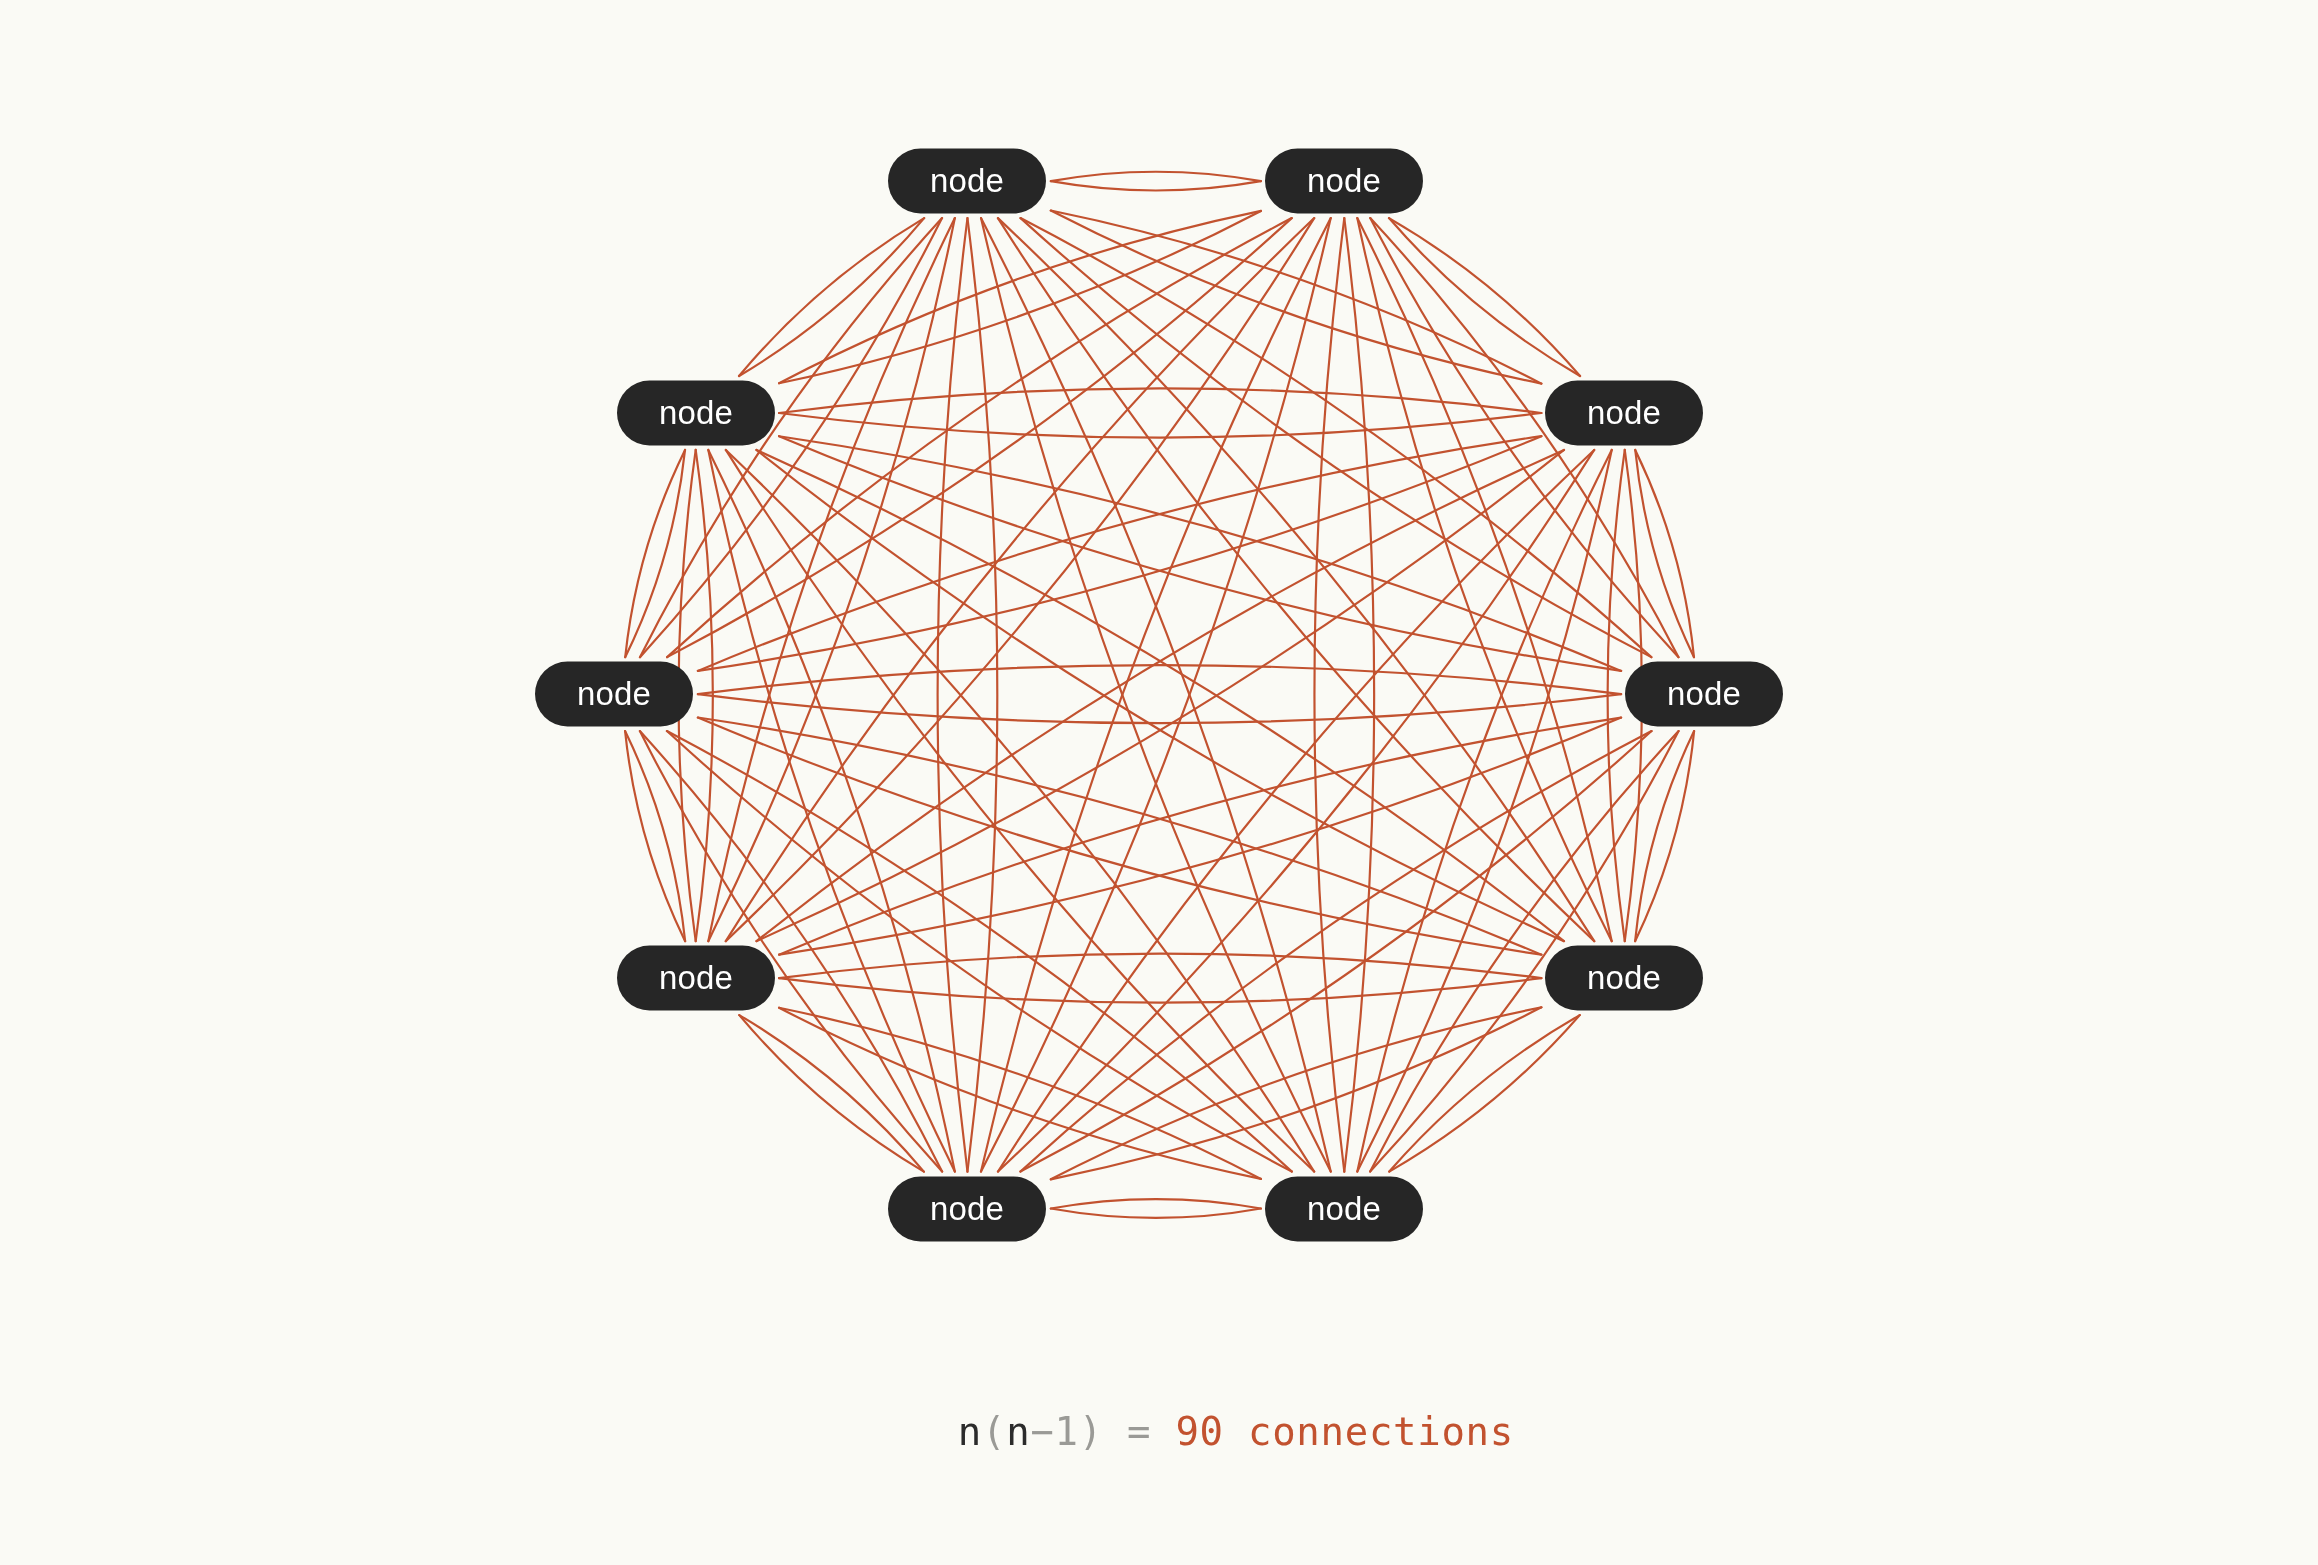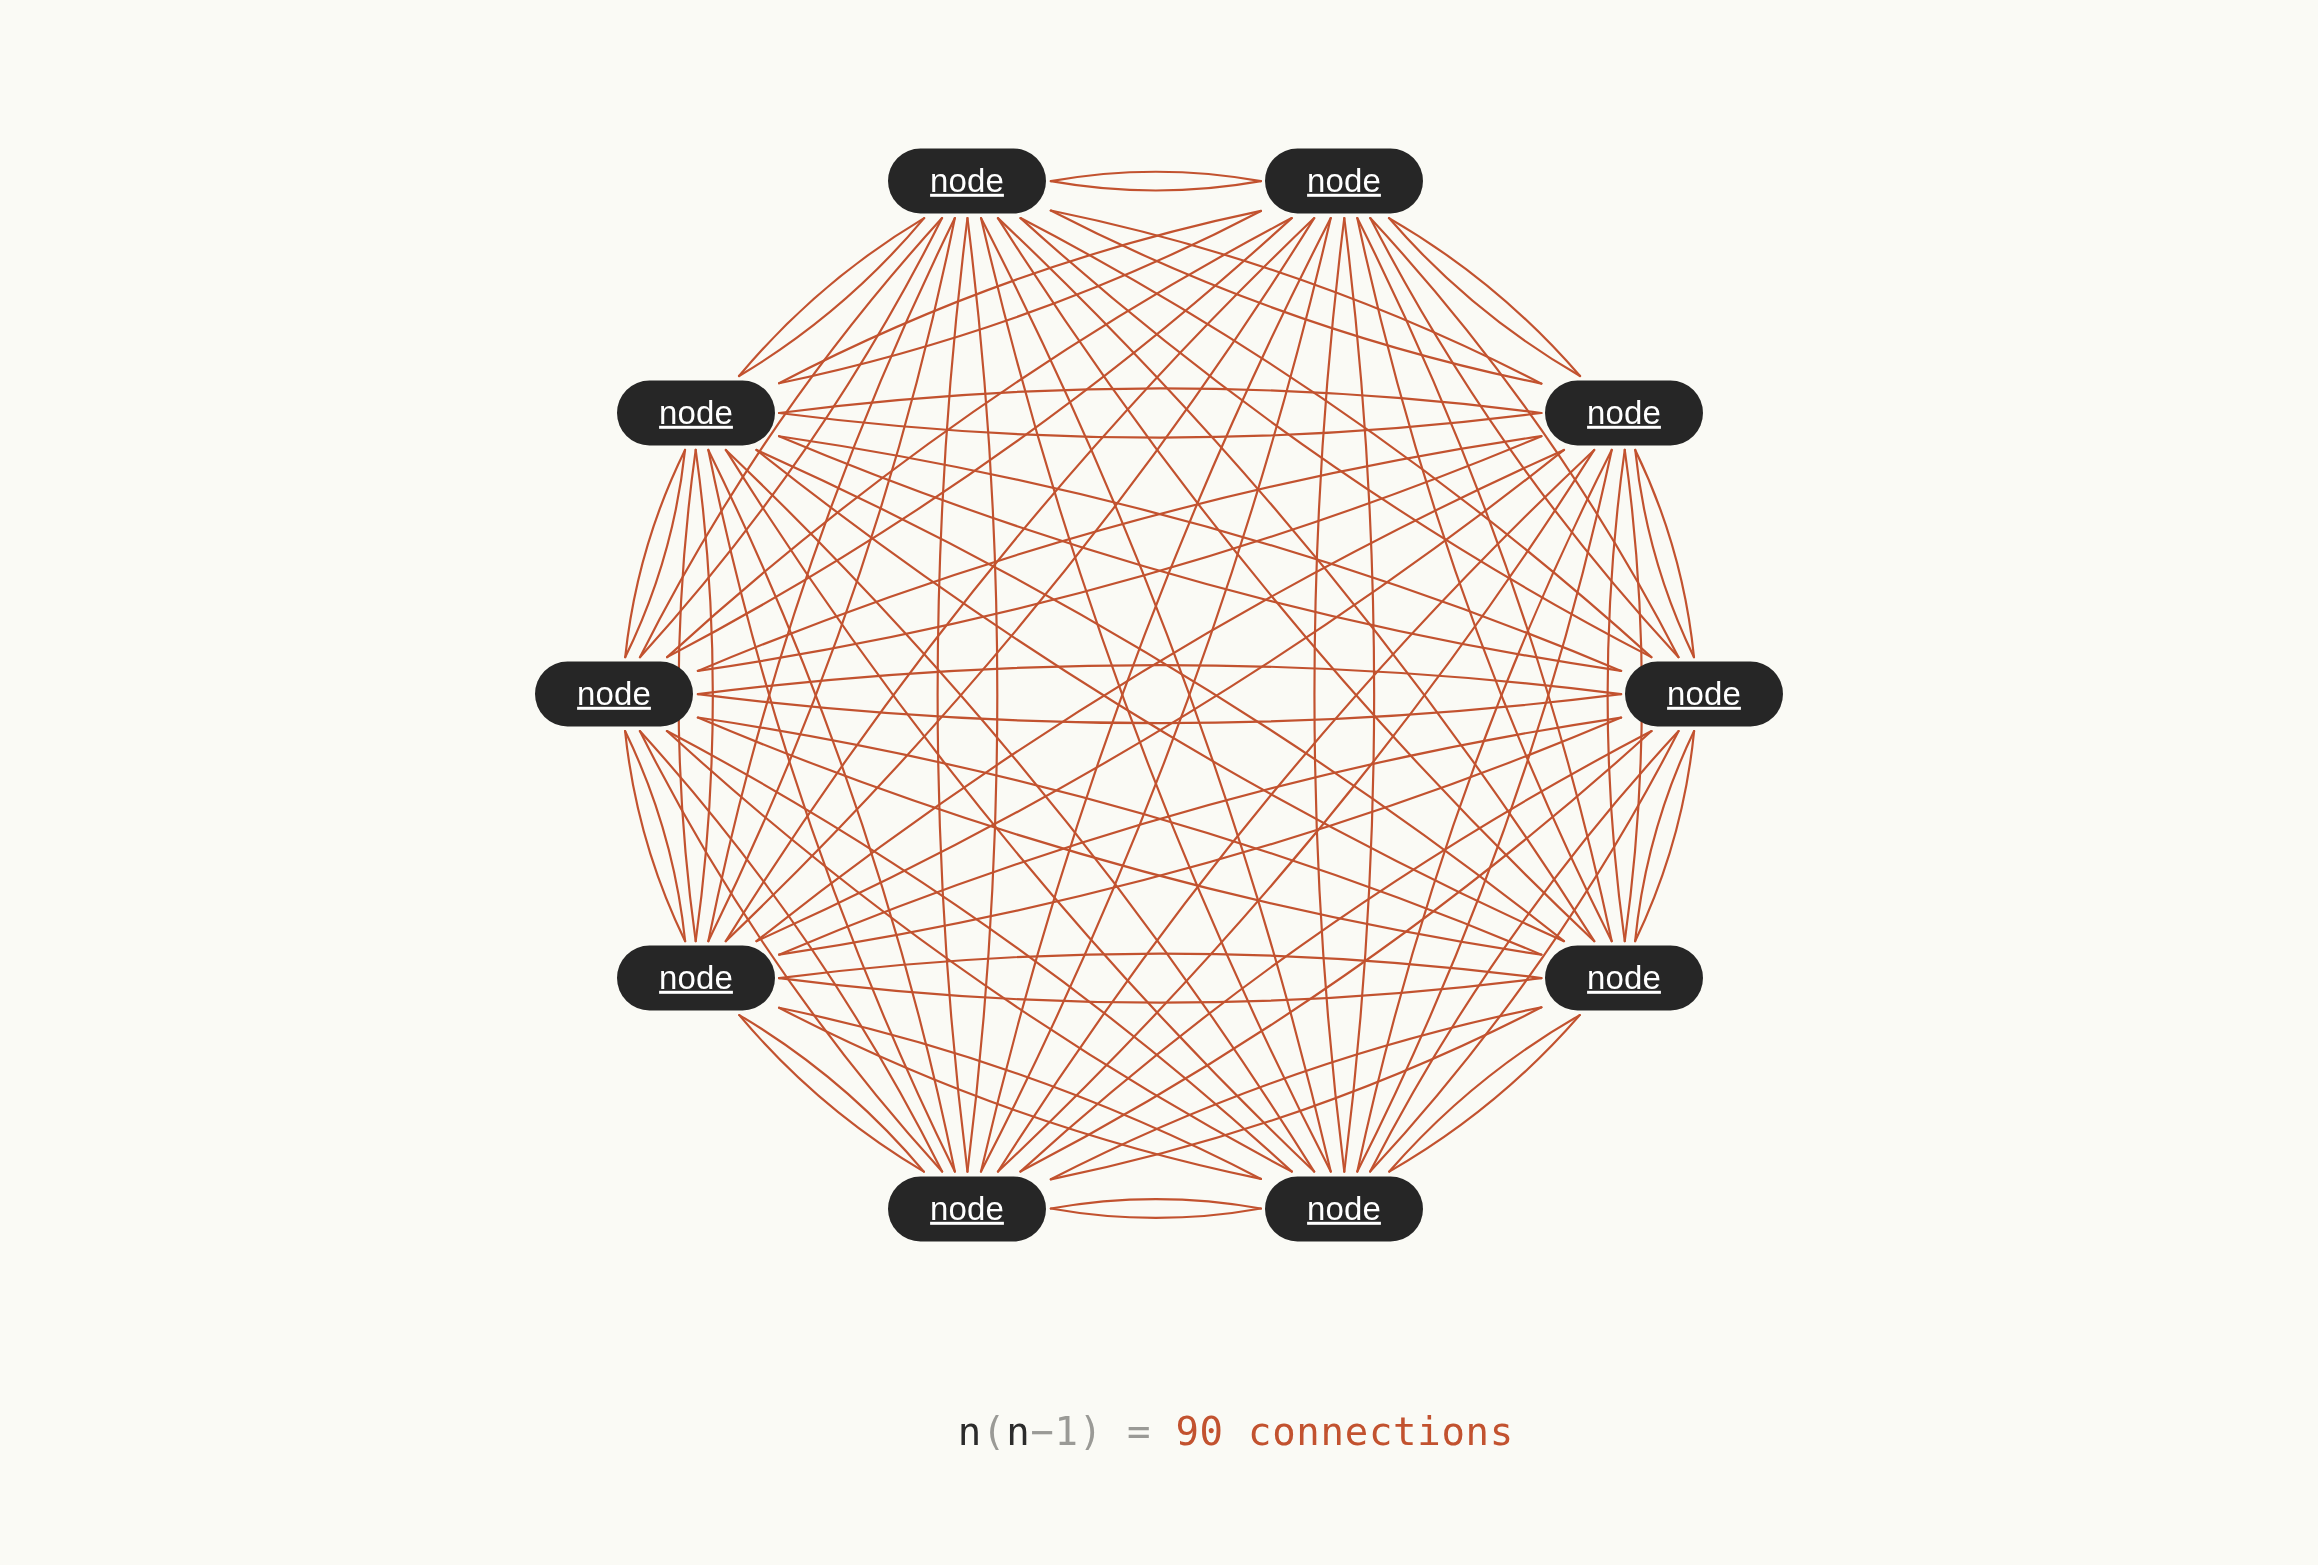--- a/index.html
+++ b/index.html
@@ -41,21 +41,20 @@
     padding: 0 25px;
     box-sizing: border-box;
     font-family: "Liberation Sans", sans-serif;
     font-size: 33px;
     font-weight: 400;
     letter-spacing: 0.1px;
     line-height: 1;
     white-space: nowrap;
     transform: translate(-50%, -50%);
     user-select: none;
-    text-decoration: underline;
   }
   .node-label {
     display: block;
     transform: translateY(-0.7px);
   }
   #formula {
     position: absolute;
     left: 0;
     top: 1362px;
     width: 2319px;

